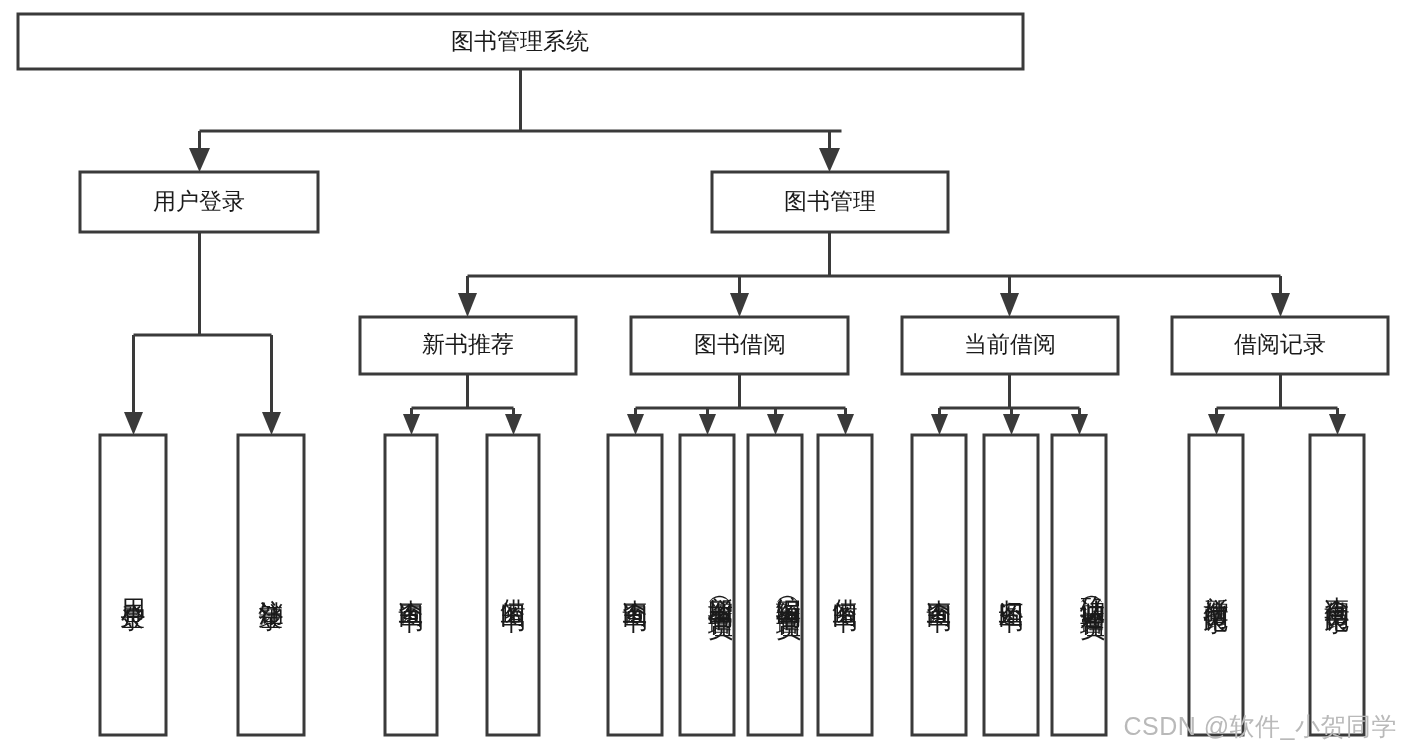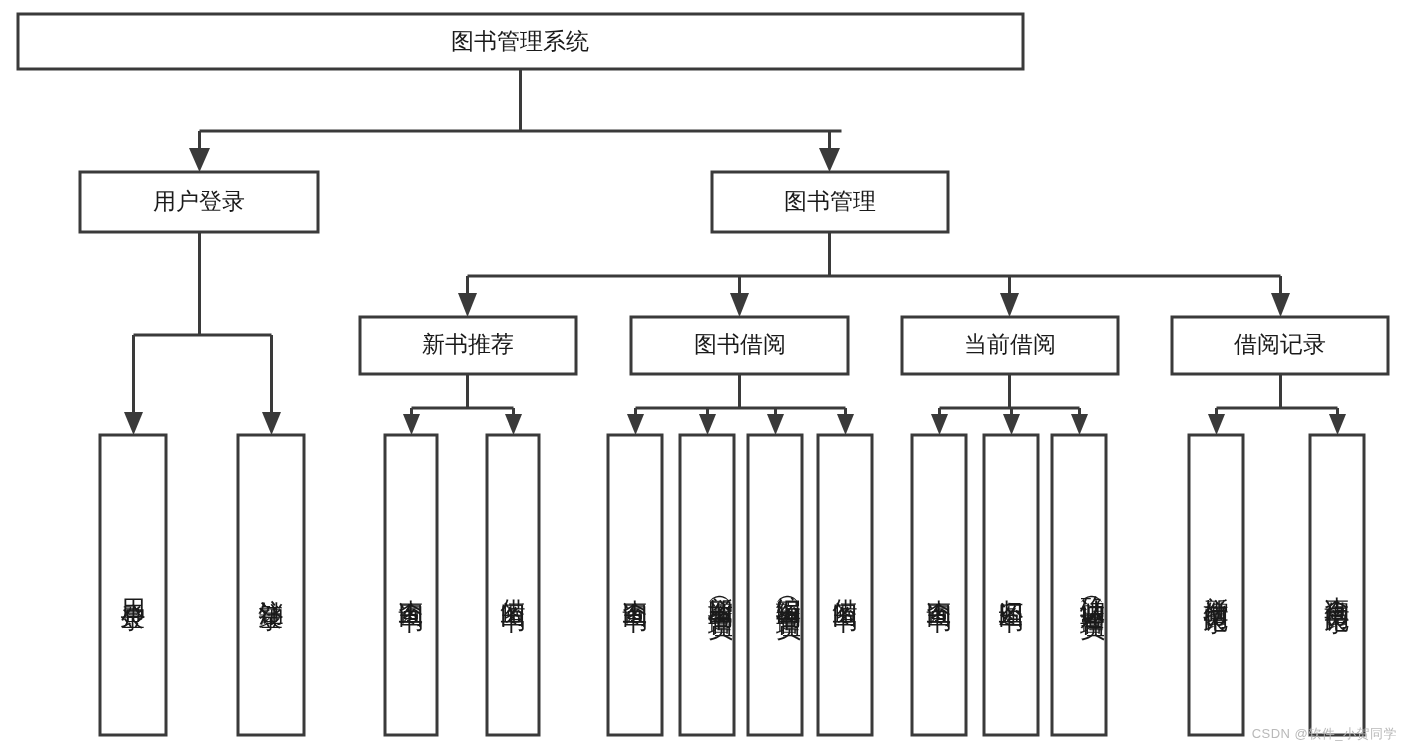--- a/index.html
+++ b/index.html
@@ -58,21 +58,21 @@
     color: #1a1a1a;
     white-space: nowrap;
     pointer-events: none;
     text-align: center;
   }
   .watermark {
     position: absolute;
     right: 8px;
     bottom: 4px;
     font-family: "Liberation Sans", "DejaVu Sans", sans-serif;
-    font-size: 13px;
+    font-size: 25px;
     color: #b9b9b9;
     letter-spacing: 0.5px;
     white-space: nowrap;
   }
 </style>
 </head>
 <body>
 
 <div id="stage">
 

